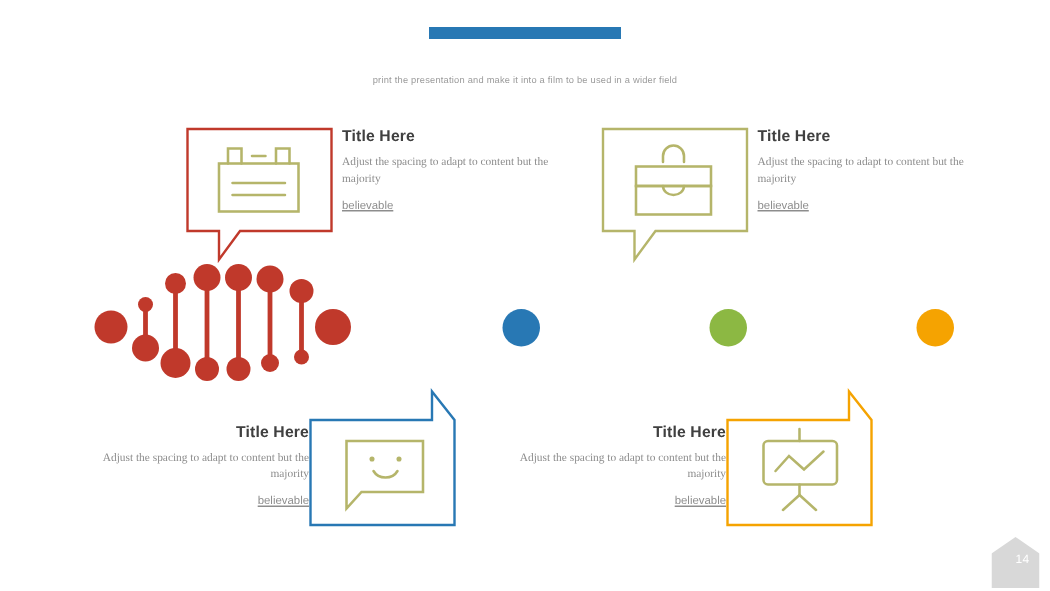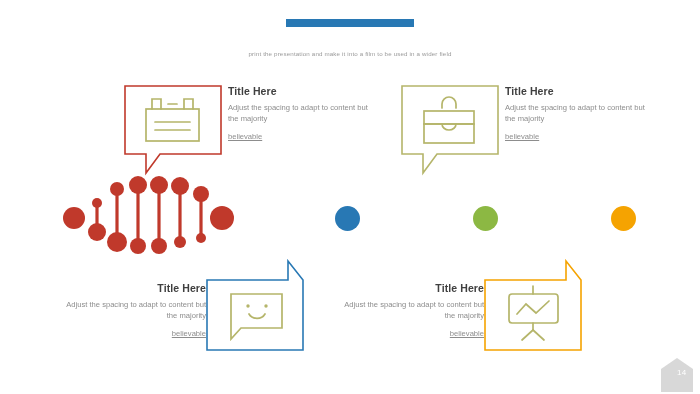--- a/index.html
+++ b/index.html
@@ -21,21 +21,21 @@
   
   .callout{position:absolute;}
   .callout svg{display:block;overflow:visible;}
 
   .txtblock{position:absolute;}
   .txt-title{
     font-size:10.5px;color:#404040;font-weight:bold;
     letter-spacing:.1px;margin:0 0 4px 0;line-height:1.1;
   }
   .txt-body{
-    font-size:7.6px;color:#8d8d8d;line-height:1.45;margin:0;
+    font-size:7.6px;color:#8d8d8d;line-height:1.45;margin:0;font-family:Liberation Serif, serif;
   }
   .txt-foot{
     font-size:7.6px;color:#8d8d8d;line-height:1.45;margin:7px 0 0 0;text-decoration:underline;
   }
   .align-right{text-align:right;}
 
   
   .dots{position:absolute;}
   .dot{position:absolute;border-radius:50%;}
 

